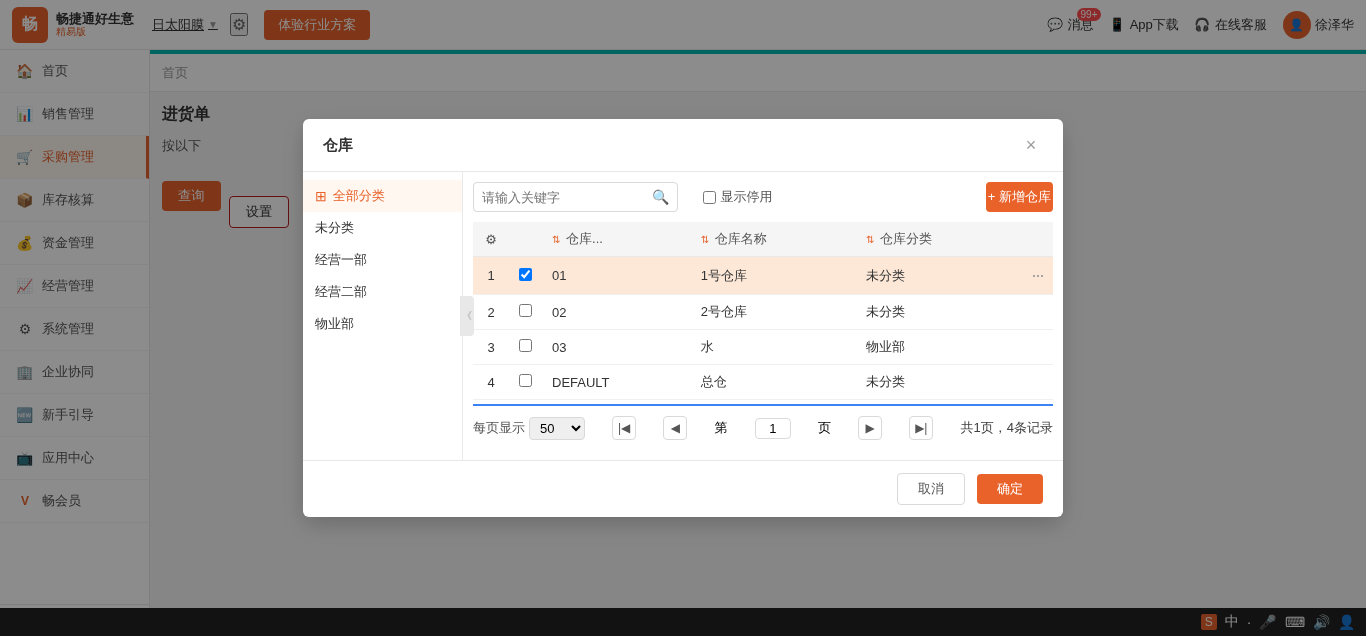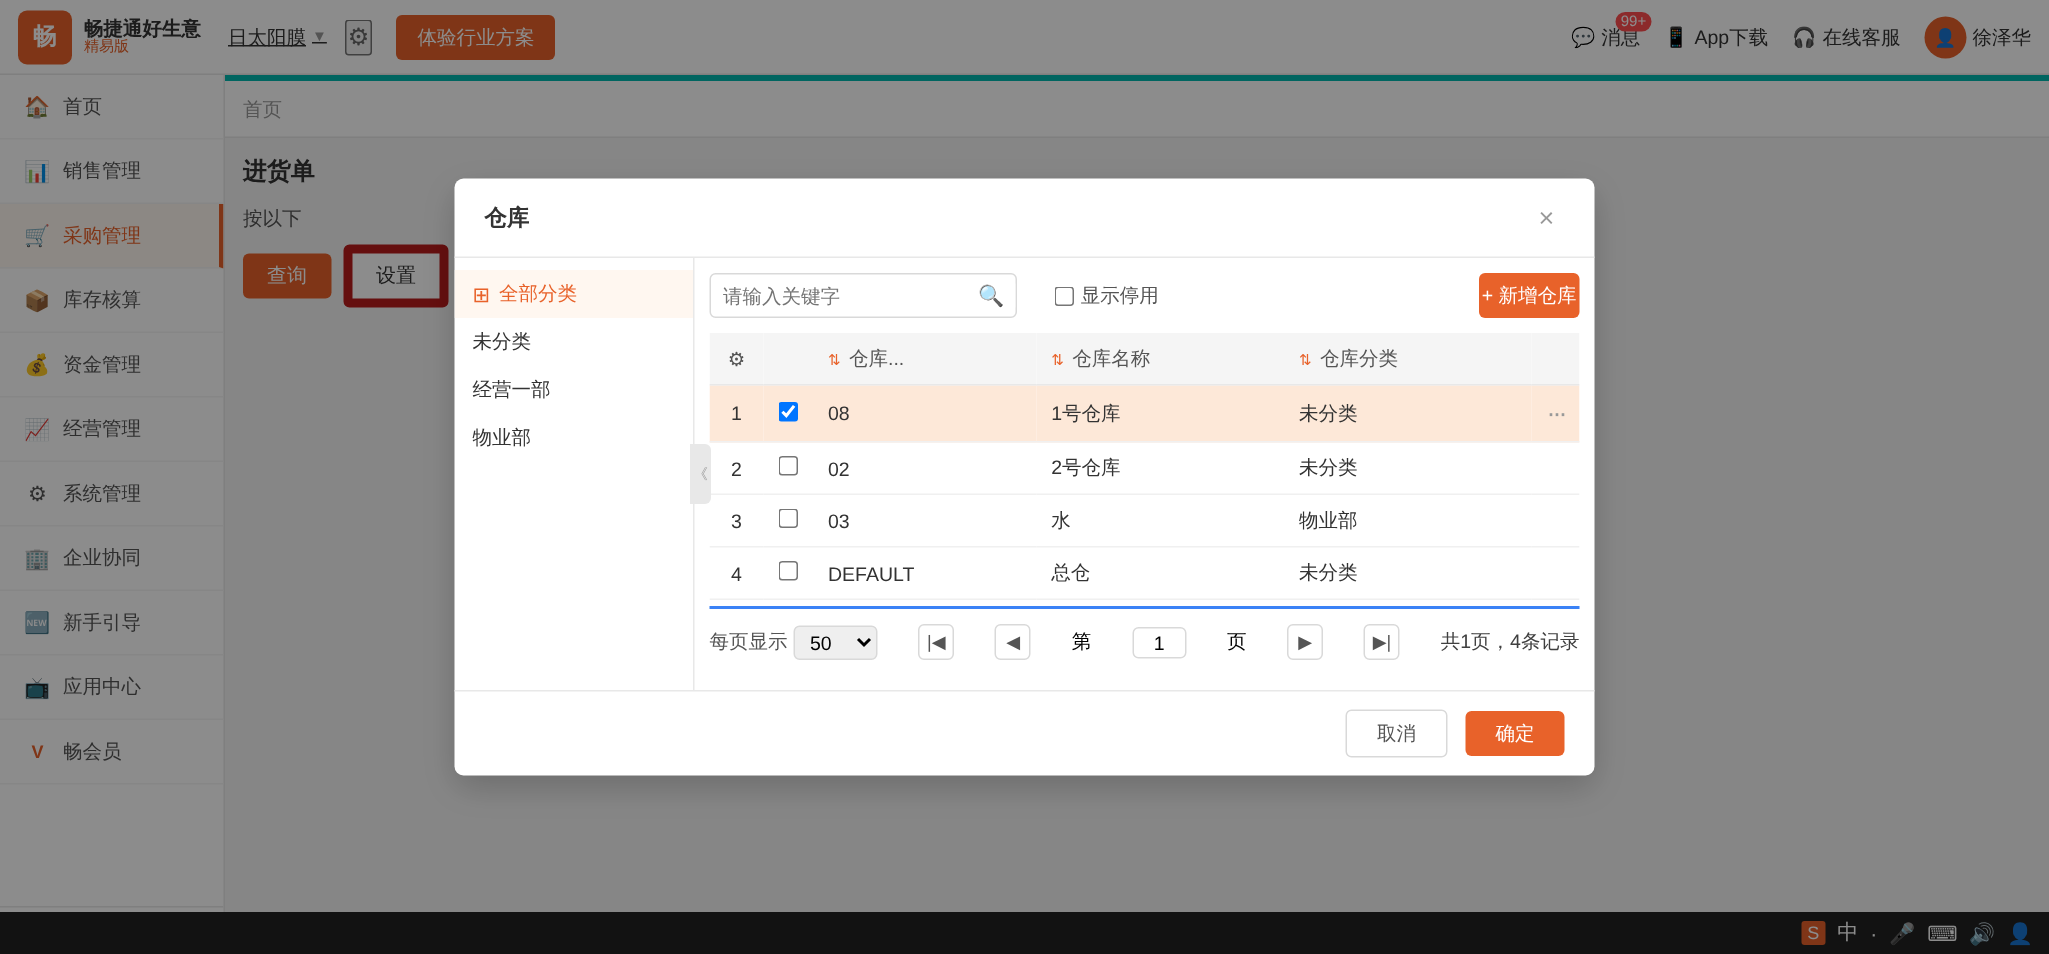--- a/index.html
+++ b/index.html
@@ -138,22 +138,22 @@
     }
     .page-title { font-size: 16px; font-weight: bold; color: #333; margin-bottom: 12px; }
     .toolbar {
       display: flex; gap: 8px; align-items: center; margin-bottom: 10px;
     }
     .btn-query {
       background: #e8622a; color: white; border: none;
       padding: 6px 16px; border-radius: 4px; cursor: pointer;
     }
     .btn-set {
-      background: white; color: #333; border: 6px solid #b91c1c;
-      padding: 6px 16px; border-radius: 4px; cursor: pointer;
+      background: white; color: #333; border: 1px solid #b91c1c;
+      padding: 6px 16px; border-radius: 4px; cursor: pointer; margin-top: 33px;
     }
     .teal-bar {
       height: 4px; background: #00b8b0; width: 100%;
     }
 
     
     .modal-overlay {
       position: fixed;
       top: 0; left: 0; right: 0; bottom: 0;
       background: rgba(0,0,0,0.45);
@@ -483,20 +483,23 @@
       <div class="tree-panel">
         <div class="tree-item active">
           <span class="tree-icon">⊞</span>
           <span>全部分类</span>
         </div>
         <div class="tree-item">
           <span>未分类</span>
         </div>
         <div class="tree-item">
           <span>经营一部</span>
+        </div>
+        <div class="tree-item">
+          <span>经营二部</span>
         </div>
         <div class="tree-item">
           <span>物业部</span>
         </div>
         <div class="tree-collapse-btn">《</div>
       </div>
 
       <div class="table-panel">
         <div class="table-toolbar">
           <div class="search-input-wrap">
@@ -529,21 +532,21 @@
                 </th>
                 <th style="width:30px;"></th>
               </tr>
             </thead>
             <tbody id="table-body">
             <tr class="selected">
     <td class="td-center">1</td>
     <td class="td-center">
       <input type="checkbox" checked="" style="">
     </td>
-    <td>08</td>
+    <td>01</td>
     <td>1号仓库</td>
     <td>未分类</td>
     <td class="more-btn">···</td>
   </tr>
                 <tr>
     <td class="td-center">2</td>
     <td class="td-center">
       <input type="checkbox" style="">
     </td>
     <td>02</td>

